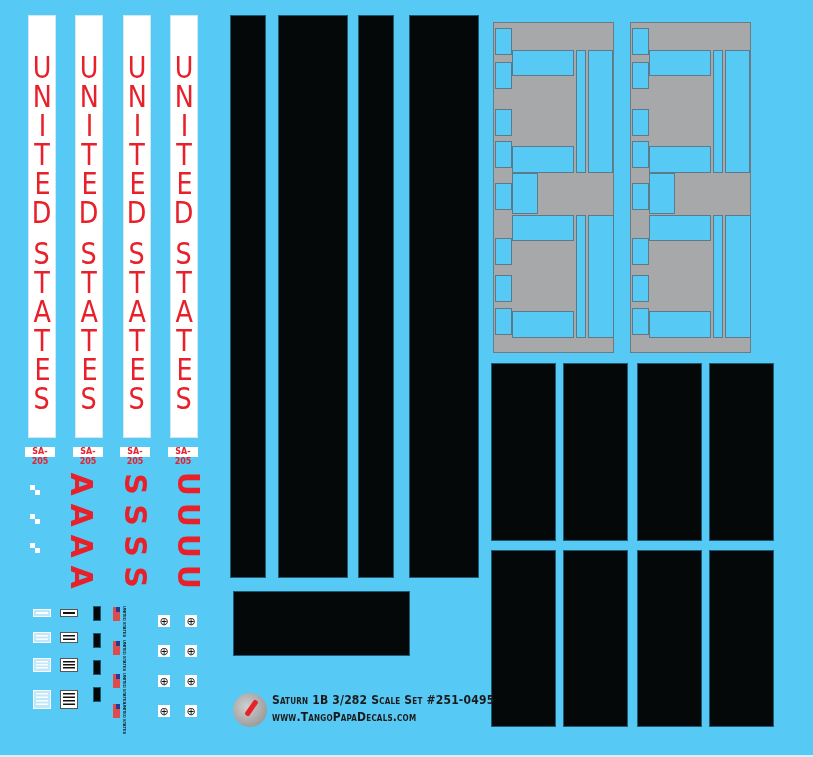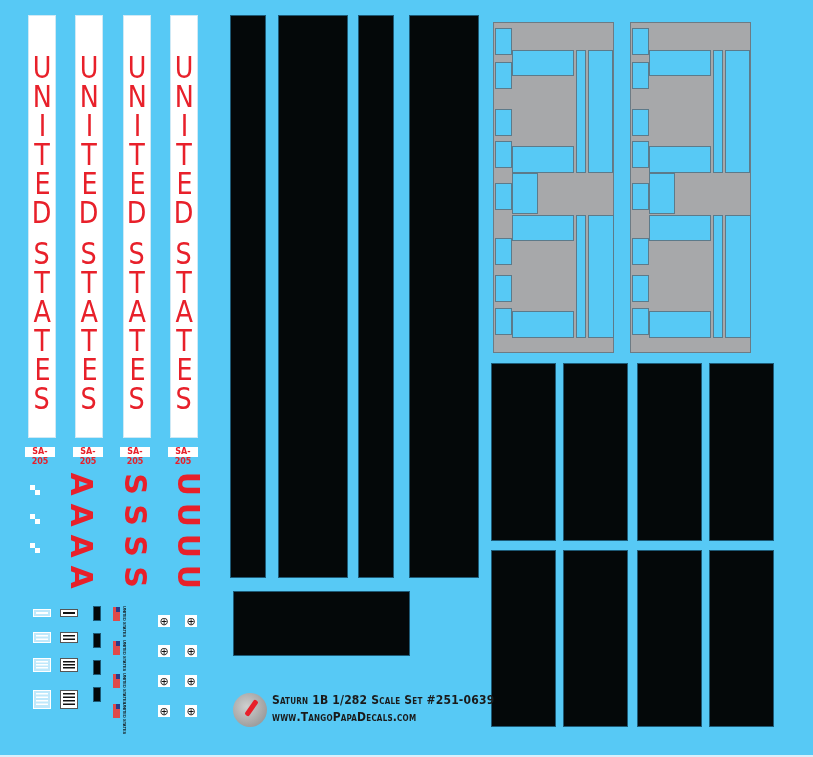--- a/index.html
+++ b/index.html
@@ -287,16 +287,16 @@
 <div class="blk" style="left:637px;top:363px;width:65px;height:178px"></div>
 <div class="blk" style="left:709px;top:363px;width:65px;height:178px"></div>
 <div class="blk" style="left:491px;top:550px;width:65px;height:177px"></div>
 <div class="blk" style="left:563px;top:550px;width:65px;height:177px"></div>
 <div class="blk" style="left:637px;top:550px;width:65px;height:177px"></div>
 <div class="blk" style="left:709px;top:550px;width:65px;height:177px"></div>
 
 <div class="logo">
     <div class="rocket"></div>
   </div>
-<div class="title1">Saturn 1B 1/282 Scale  Set #251-0639</div>
+<div class="title1">Saturn 1B 3/282 Scale  Set #251-0495</div>
 <div class="title2">www.TangoPapaDecals.com</div>
 
 <div class="bottomline"></div>
 
 </body></html>

